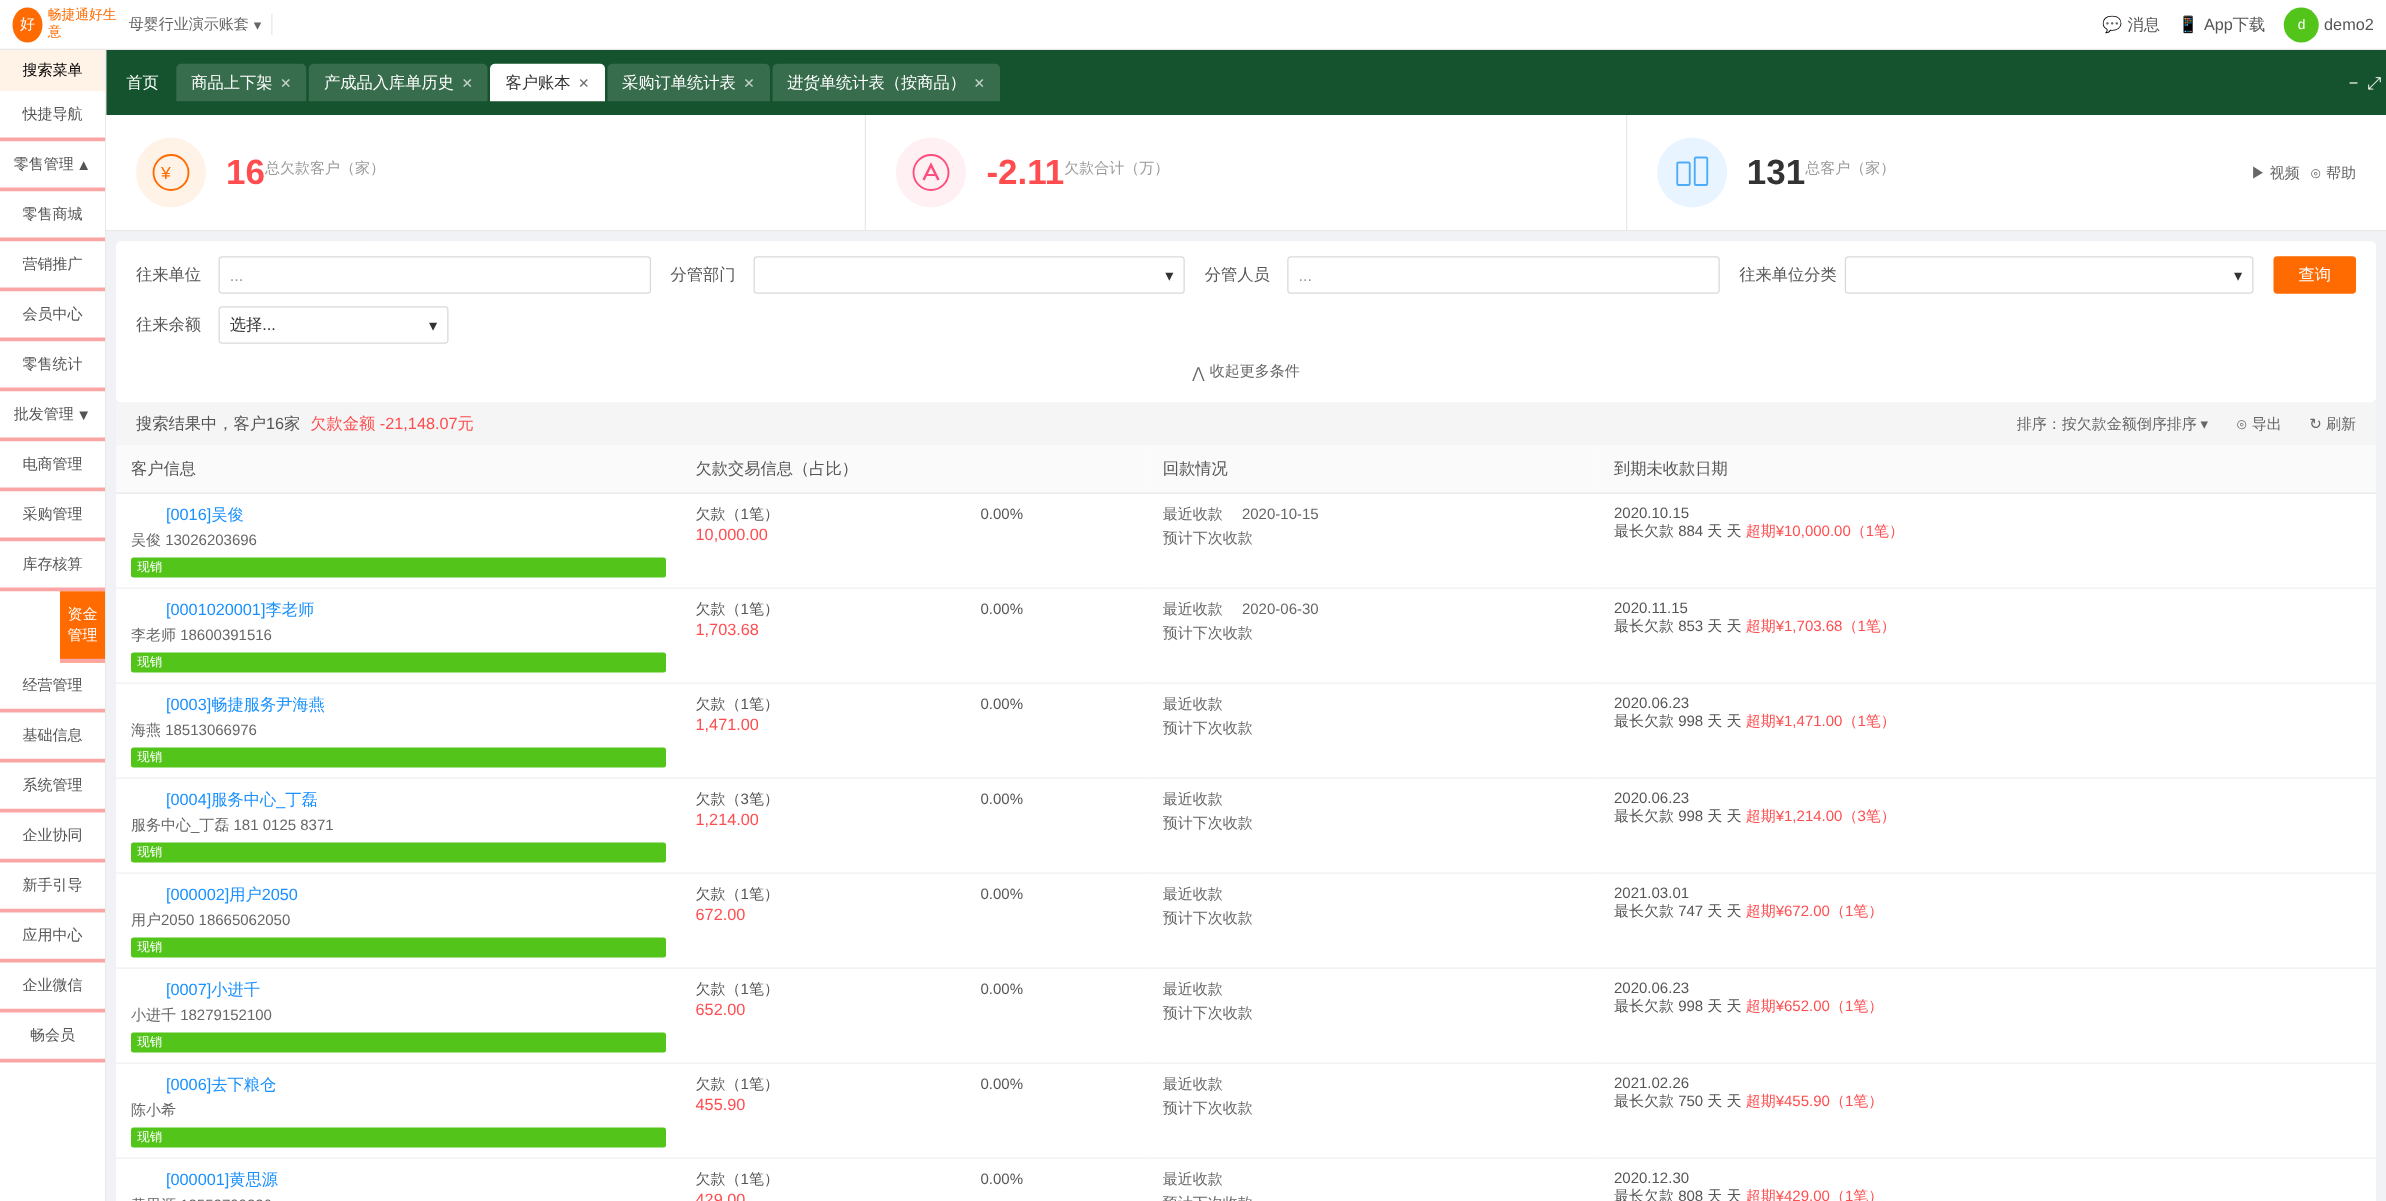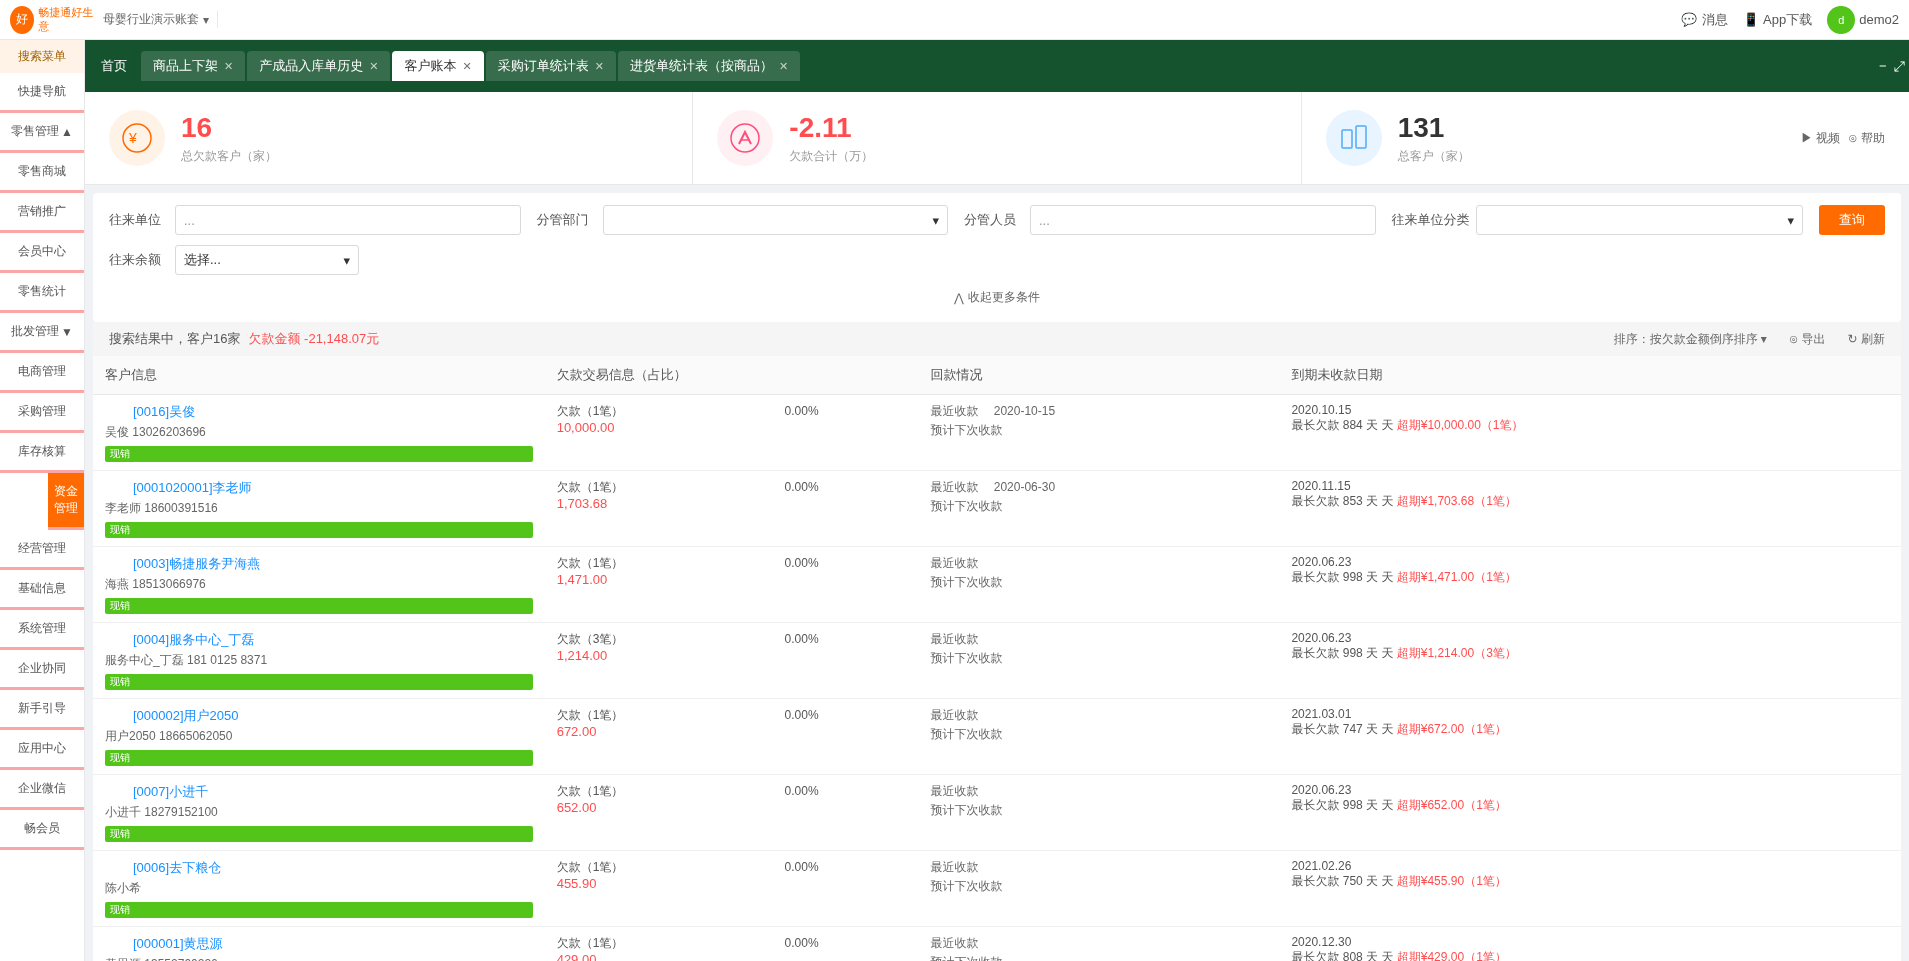--- a/index.html
+++ b/index.html
@@ -14,21 +14,21 @@
     .store-selector { font-size: 12px; color: #666; padding: 0 8px; border-right: 1px solid #e8e8e8; margin-right: 10px; cursor: pointer; display: flex; align-items: center; gap: 4px; }
     .top-right { margin-left: auto; display: flex; align-items: center; gap: 15px; font-size: 13px; color: #555; }
     .top-right span { cursor: pointer; display: flex; align-items: center; gap: 4px; }
     .avatar { width: 28px; height: 28px; background: #ccc; border-radius: 50%; overflow: hidden; display: flex; align-items: center; justify-content: center; font-size: 11px; color: #fff; background: #52c41a; }
 
     
     .main-container { display: flex; flex: 1; overflow: hidden; }
 
     
     .sidebar { width: 85px; background: #fff; border-right: 1px solid #e8e8e8; display: flex; flex-direction: column; overflow-y: auto; }
-    .sidebar-search { padding: 8px 6px; background: #fff3e8; color: #a16207; font-size: 12px; text-align: center; cursor: pointer; }
+    .sidebar-search { padding: 8px 6px; background: #fff3e8; color: #000000; font-size: 12px; text-align: center; cursor: pointer; }
     .sidebar-nav { display: flex; flex-direction: column; }
     .sidebar-item { padding: 10px 6px; text-align: center; font-size: 12px; color: #555; cursor: pointer; border-bottom: 3px solid #fca5a5; transition: background 0.2s; }
     .sidebar-item.active { background: #ff6b00; color: #fff; margin-left: 48px; }
     .sidebar-item.has-arrow { display: flex; align-items: center; justify-content: center; gap: 2px; }
 
     
     .content-area { flex: 1; display: flex; flex-direction: column; overflow: hidden; }
 
     
     .tab-bar { height: 52px; background: #14532d; display: flex; align-items: center; padding: 0 4px; gap: 2px; overflow-x: auto; }
@@ -41,21 +41,21 @@
     
     .page-content { flex: 1; overflow-y: auto; background: #f0f2f5; }
 
     
     .stats-bar { background: #fff; display: flex; margin: 0; border-bottom: 1px solid #e8e8e8; }
     .stat-card { flex: 1; display: flex; align-items: center; padding: 18px 24px; border-right: 1px solid #e8e8e8; gap: 16px; }
     .stat-icon { width: 56px; height: 56px; border-radius: 50%; display: flex; align-items: center; justify-content: center; font-size: 24px; }
     .stat-icon.orange { background: #fff3e8; color: #ff6b00; }
     .stat-icon.pink { background: #fff0f3; color: #ff4d7d; }
     .stat-icon.blue { background: #e8f4ff; color: #4dabf7; }
-    .stat-info { display: flex; flex-direction: column; }
+    .stat-info { display: flex; flex-direction: row; }
     .stat-value { font-size: 28px; font-weight: bold; }
     .stat-value.red { color: #ff4d4f; }
     .stat-value.black { color: #333; font-weight: 900; }
     .stat-label { font-size: 12px; color: #999; margin-top: 4px; }
     .stat-right-controls { margin-left: auto; display: flex; gap: 8px; font-size: 12px; color: #666; align-items: center; }
 
     
     .filter-area { background: #fff; padding: 12px 16px; margin: 8px 8px 0; border-radius: 4px; }
     .filter-row { display: flex; align-items: center; gap: 16px; margin-bottom: 10px; }
     .filter-row:last-child { margin-bottom: 0; }

